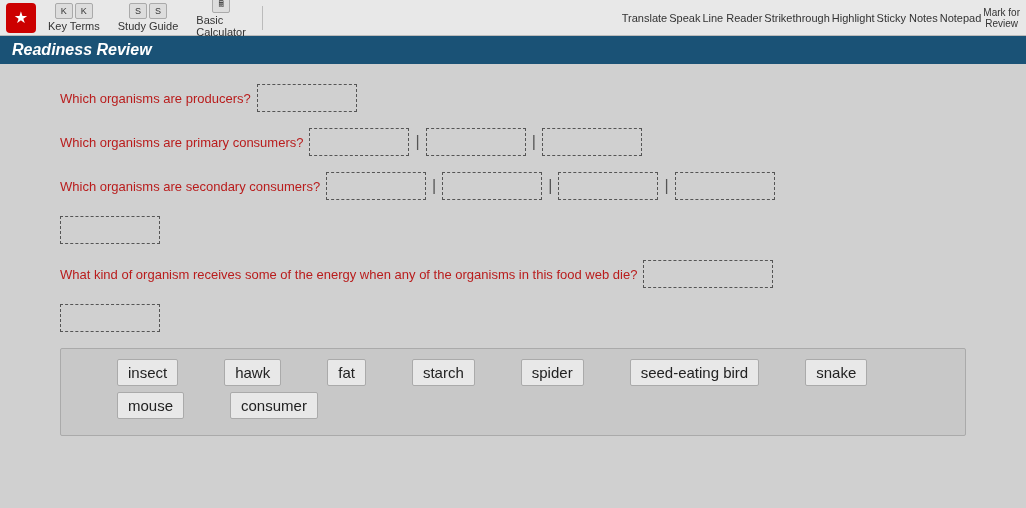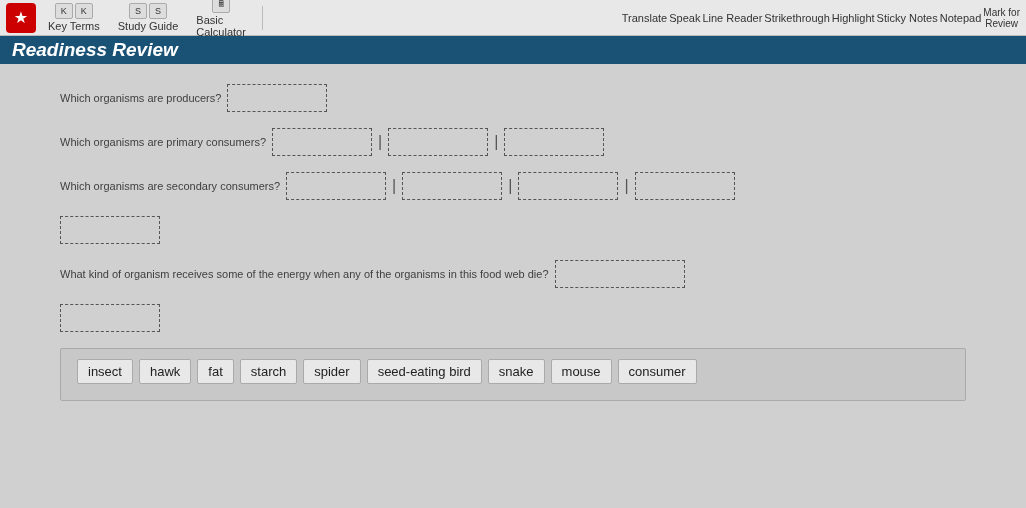--- a/index.html
+++ b/index.html
@@ -76,21 +76,21 @@
     .toolbar-right span {
       cursor: pointer;
     }
 
     
     .section-header {
       background: #1a5276;
       color: white;
       font-style: italic;
       font-weight: bold;
-      font-size: 19px;
+      font-size: 16px;
       padding: 5px 12px;
       height: 28px;
       display: flex;
       align-items: center;
     }
 
     
     .main-content {
       background: #d0d0d0;
       padding: 20px 60px 10px 60px;
@@ -100,22 +100,22 @@
 
     .question-row {
       display: flex;
       align-items: center;
       margin-bottom: 16px;
       gap: 6px;
       flex-wrap: wrap;
     }
 
     .question-text {
-      font-size: 11px;
-      color: #404040;
+      font-size: 13px;
+      color: #b91c1c;
       font-weight: normal;
     }
 
     .answer-box {
       border: 1.5px dashed #555;
       min-width: 90px;
       height: 28px;
       background: transparent;
       display: inline-block;
     }
@@ -137,23 +137,24 @@
       flex-wrap: wrap;
       gap: 6px;
       margin-bottom: 6px;
     }
 
     .word-chip {
       background: #e8e8e8;
       border: 1px solid #aaa;
       border-radius: 2px;
       padding: 4px 10px;
-      font-size: 13px;
+      font-size: 15px;
       cursor: pointer;
       color: #222;
+      margin-left: 40px;
     }
 
     .mark-review-btn {
       font-size: 10px;
       line-height: 1.1;
       text-align: center;
       cursor: pointer;
       color: #333;
     }
   </style>

